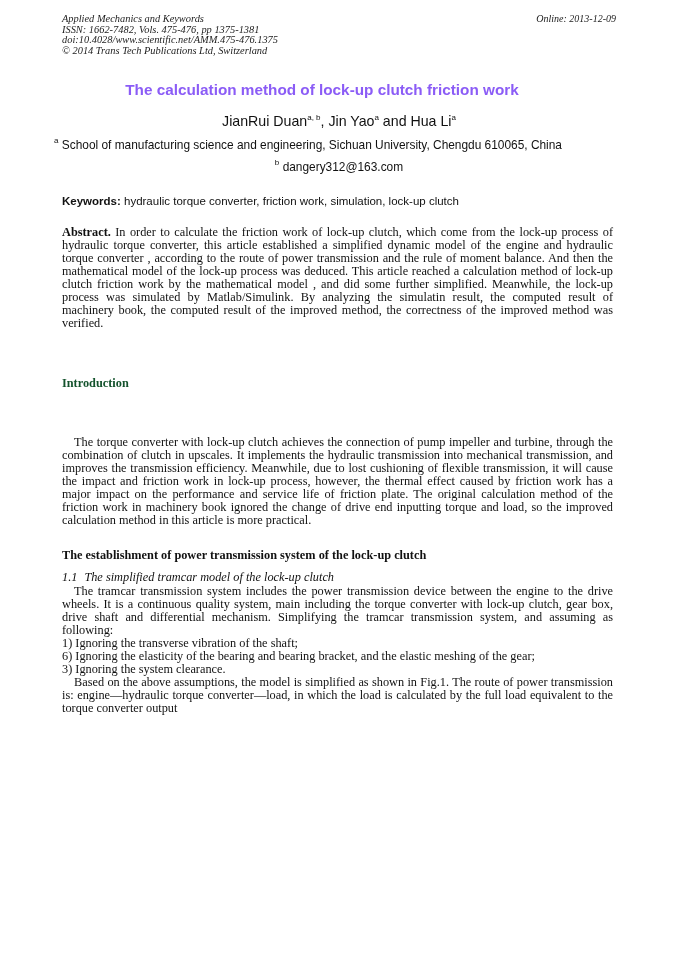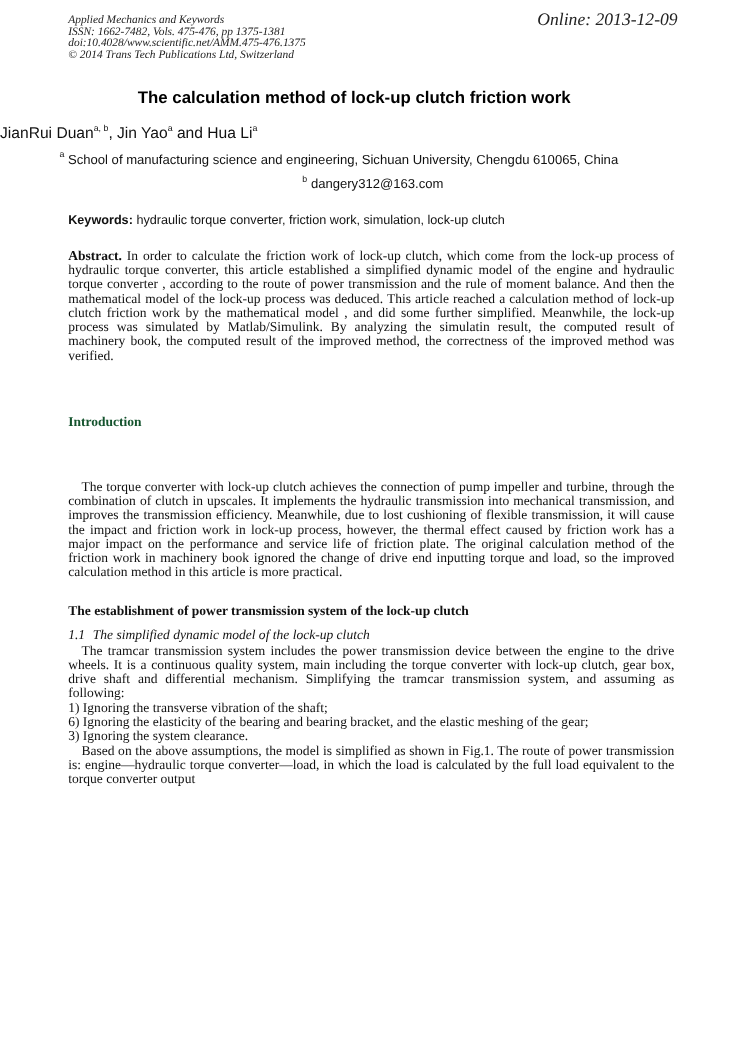--- a/index.html
+++ b/index.html
@@ -1,24 +1,24 @@
 <!DOCTYPE html>
 <html><head>
 <meta charset="utf-8">
 <style>
   html, body { margin: 0; padding: 0; background: #ffffff; }
   body { width: 678px; height: 959px; position: relative; overflow: hidden; color: #111; }
   .page { position: absolute; left: 0; top: 0; width: 678px; height: 959px; background: #fff; }
 
   .header-left { position: absolute; left: 62px; top: 14px; font-family: "Liberation Serif", serif; font-style: italic; font-size: 10.4px; line-height: 10.5px; color: #222; }
   .header-left div { white-space: nowrap; }
-  .header-right { position: absolute; right: 62px; top: 14px; font-family: "Liberation Serif", serif; font-style: italic; font-size: 16px; line-height: 10.5px; color: #222; }
+  .header-right { position: absolute; right: 62px; top: 14px; font-family: "Liberation Serif", serif; font-style: italic; font-size: 10px; line-height: 10.5px; color: #222; }
 
-  .title { position: absolute; left: 0; width: 644px; top: 81px; text-align: center; font-family: "Liberation Sans", sans-serif; font-weight: bold; font-size: 15.3px; color: #000000; }
-  .authors { position: absolute; left: 0; width: 678px; top: 113px; font-family: "Liberation Sans", sans-serif; font-size: 14.2px; color: #111; }
+  .title { position: absolute; left: 0; width: 644px; top: 81px; text-align: center; font-family: "Liberation Sans", sans-serif; font-weight: bold; font-size: 15.3px; color: #8b5cf6; }
+  .authors { position: absolute; left: 0; width: 678px; top: 113px; text-align: center; font-family: "Liberation Sans", sans-serif; font-size: 14.2px; color: #111; }
   .authors sup, .affil sup, .email sup { font-size: 8px; vertical-align: 0; position: relative; top: -6px; }
   .affil { position: absolute; left: 0; width: 616px; top: 138px; text-align: center; font-family: "Liberation Sans", sans-serif; font-size: 11.9px; color: #111; }
   .email { position: absolute; left: 0; width: 678px; top: 160px; text-align: center; font-family: "Liberation Sans", sans-serif; font-size: 11.9px; color: #111; }
 
   .keywords { position: absolute; left: 62px; top: 195px; width: 560px; font-family: "Liberation Sans", sans-serif; font-size: 11.5px; color: #111; }
   .keywords b { font-weight: bold; }
 
   .body-text { position: absolute; left: 62px; width: 551px; font-family: "Liberation Serif", serif; font-size: 12.3px; line-height: 13px; text-align: justify; color: #111; }
   .abstract { top: 226px; }
   .abstract b { font-weight: bold; }
@@ -66,21 +66,21 @@
 
   <div class="body-text abstract">
     <b>Abstract.</b>&nbsp;<span>In order to calculate the friction work of lock-up clutch, which come from the lock-up process of hydraulic torque converter, this article established a simplified dynamic model of the engine and hydraulic torque converter , according to the route of power transmission and the rule of moment balance. And then the mathematical model of the lock-up process was deduced. This article reached a calculation method of lock-up clutch  friction work by the mathematical model , and did some further simplified. Meanwhile, the lock-up process was simulated by Matlab/Simulink. By analyzing the simulatin result, the computed result of machinery book, the computed result of the improved method, the correctness of the improved method was verified.</span>
   </div>
 
   <div class="h-intro">Introduction</div>
   <div class="body-text intro">The torque converter with lock-up clutch achieves the connection of pump impeller and turbine, through the combination of clutch in upscales. It implements the hydraulic transmission into mechanical transmission, and improves the transmission efficiency. Meanwhile, due to lost cushioning of flexible transmission, it will cause the impact and friction work in lock-up process, however, the thermal effect caused by friction work has a major impact on the performance and service life of friction plate. The original calculation method of the friction work in machinery book ignored the change of drive end inputting torque and load, so the improved calculation method in this article is more practical.</div>
 
   <div class="h-estab">The establishment of power transmission system of the lock-up clutch</div>
   <div class="sub11">
-    <span class="num">1.1</span><span>The simplified dynamic model of the lock-up clutch</span>
+    <span class="num">1.1</span><span>The simplified tramcar model of the lock-up clutch</span>
   </div>
 
   <div class="body-text para2">
     <div class="indent-para">The tramcar transmission system includes the power transmission device between the engine to the drive wheels. It is a continuous quality system, main including the torque converter with lock-up clutch, gear box, drive shaft and differential mechanism. Simplifying the tramcar transmission system, and assuming as following:</div>
     <span class="list-item">1) Ignoring the transverse vibration of the shaft;</span>
     <span class="list-item">6) Ignoring the elasticity of the bearing and bearing bracket, and the elastic meshing of the gear;</span>
     <span class="list-item">3) Ignoring the system clearance.</span>
     <div class="indent-para">Based on the above assumptions, the model is simplified as shown in Fig.1. The route of power transmission is: engine—hydraulic torque converter—load, in which the load is calculated by the full load equivalent to the torque converter output</div>
   </div>
 

